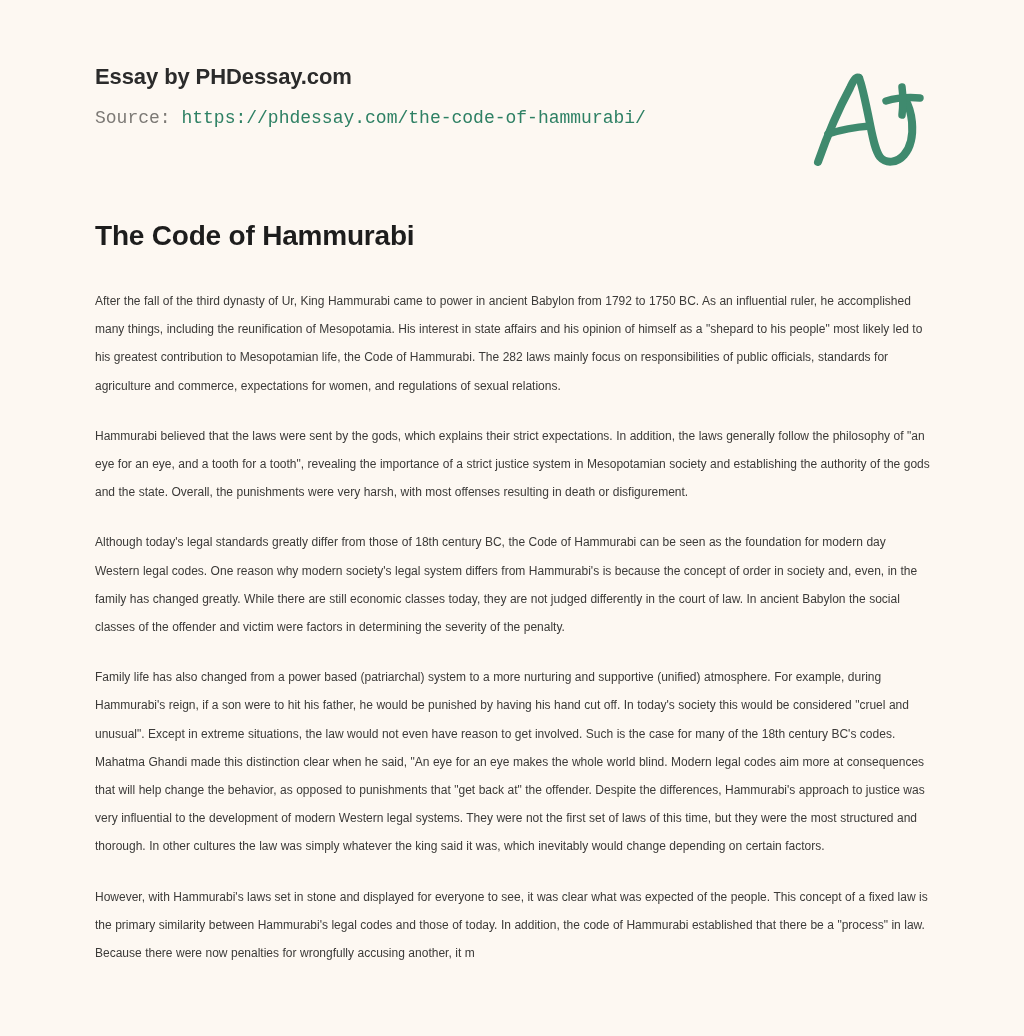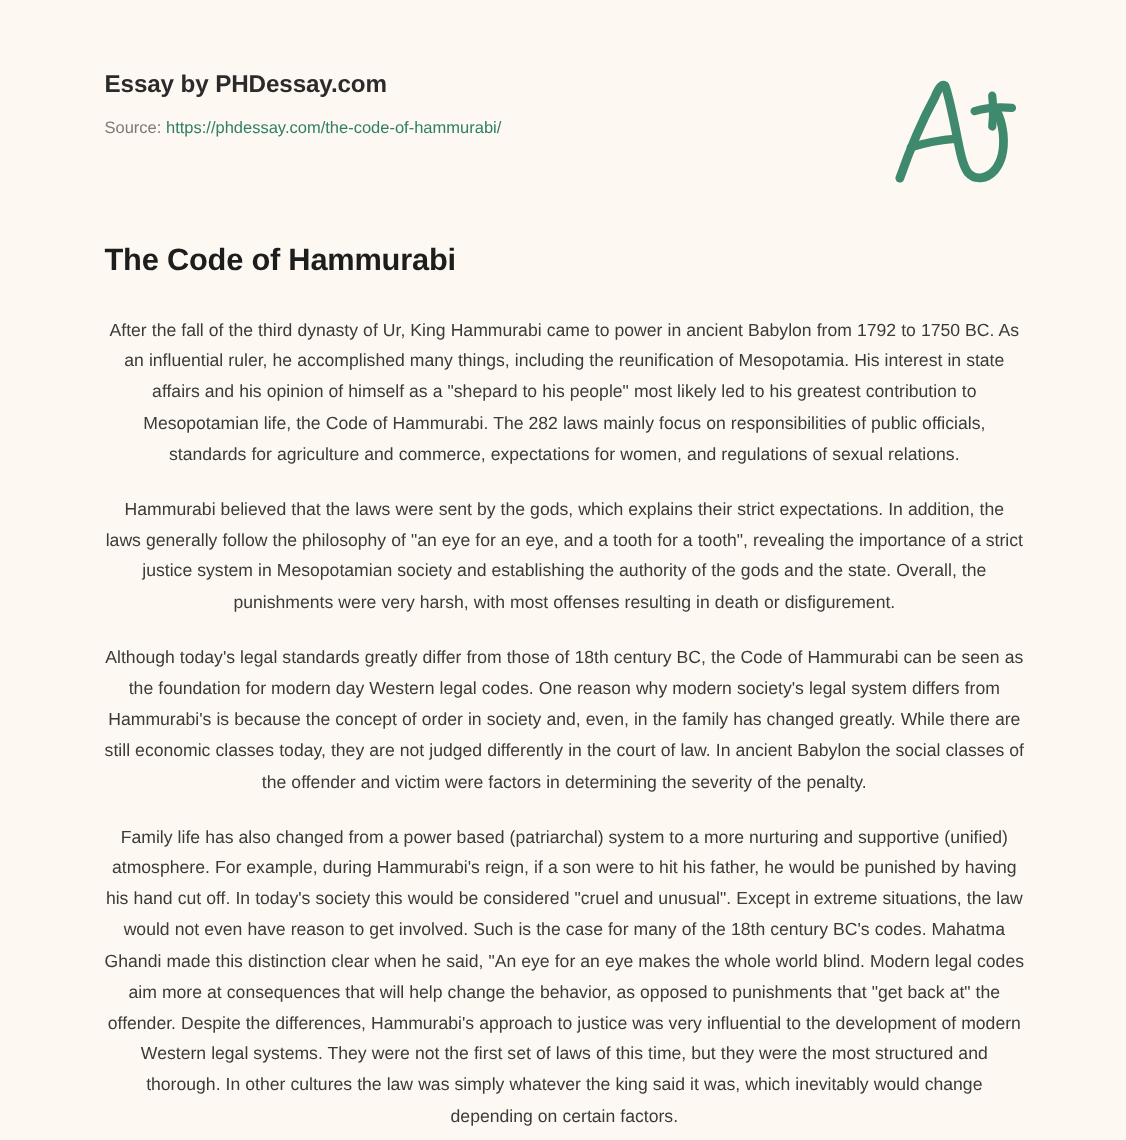--- a/index.html
+++ b/index.html
@@ -45,23 +45,24 @@
     font-weight: bold;
     color: #2b2b2b;
     letter-spacing: -0.1px;
     line-height: 1.2;
     margin: 0;
     white-space: nowrap;
   }
 
   .source-line {
     margin-top: 17px;
-    font-size: 15px;
+    font-size: 18px;
     line-height: 1.3;
     white-space: nowrap;
+    font-family: Liberation Mono, monospace;
   }
 
   .source-label {
     color: #7d7a76;
   }
 
   .source-link {
     color: #2e8064;
     text-decoration: none;
   }
@@ -91,25 +92,25 @@
   .article-title {
     font-size: 28px;
     font-weight: bold;
     color: #1d1d1d;
     margin: 0 0 34px 0;
     letter-spacing: -0.2px;
     line-height: 1.25;
   }
 
   .article-body p {
-    font-size: 16px;
+    font-size: 12px;
     line-height: 28.2px;
     color: #3b3a38;
     margin: 0 0 22px 0;
-    text-align: center;
+    text-align: left;
     word-spacing: 0.15px;
   }
 
   .article-body p:last-child {
     margin-bottom: 0;
   }
 </style>
 </head>
 <body>
 

